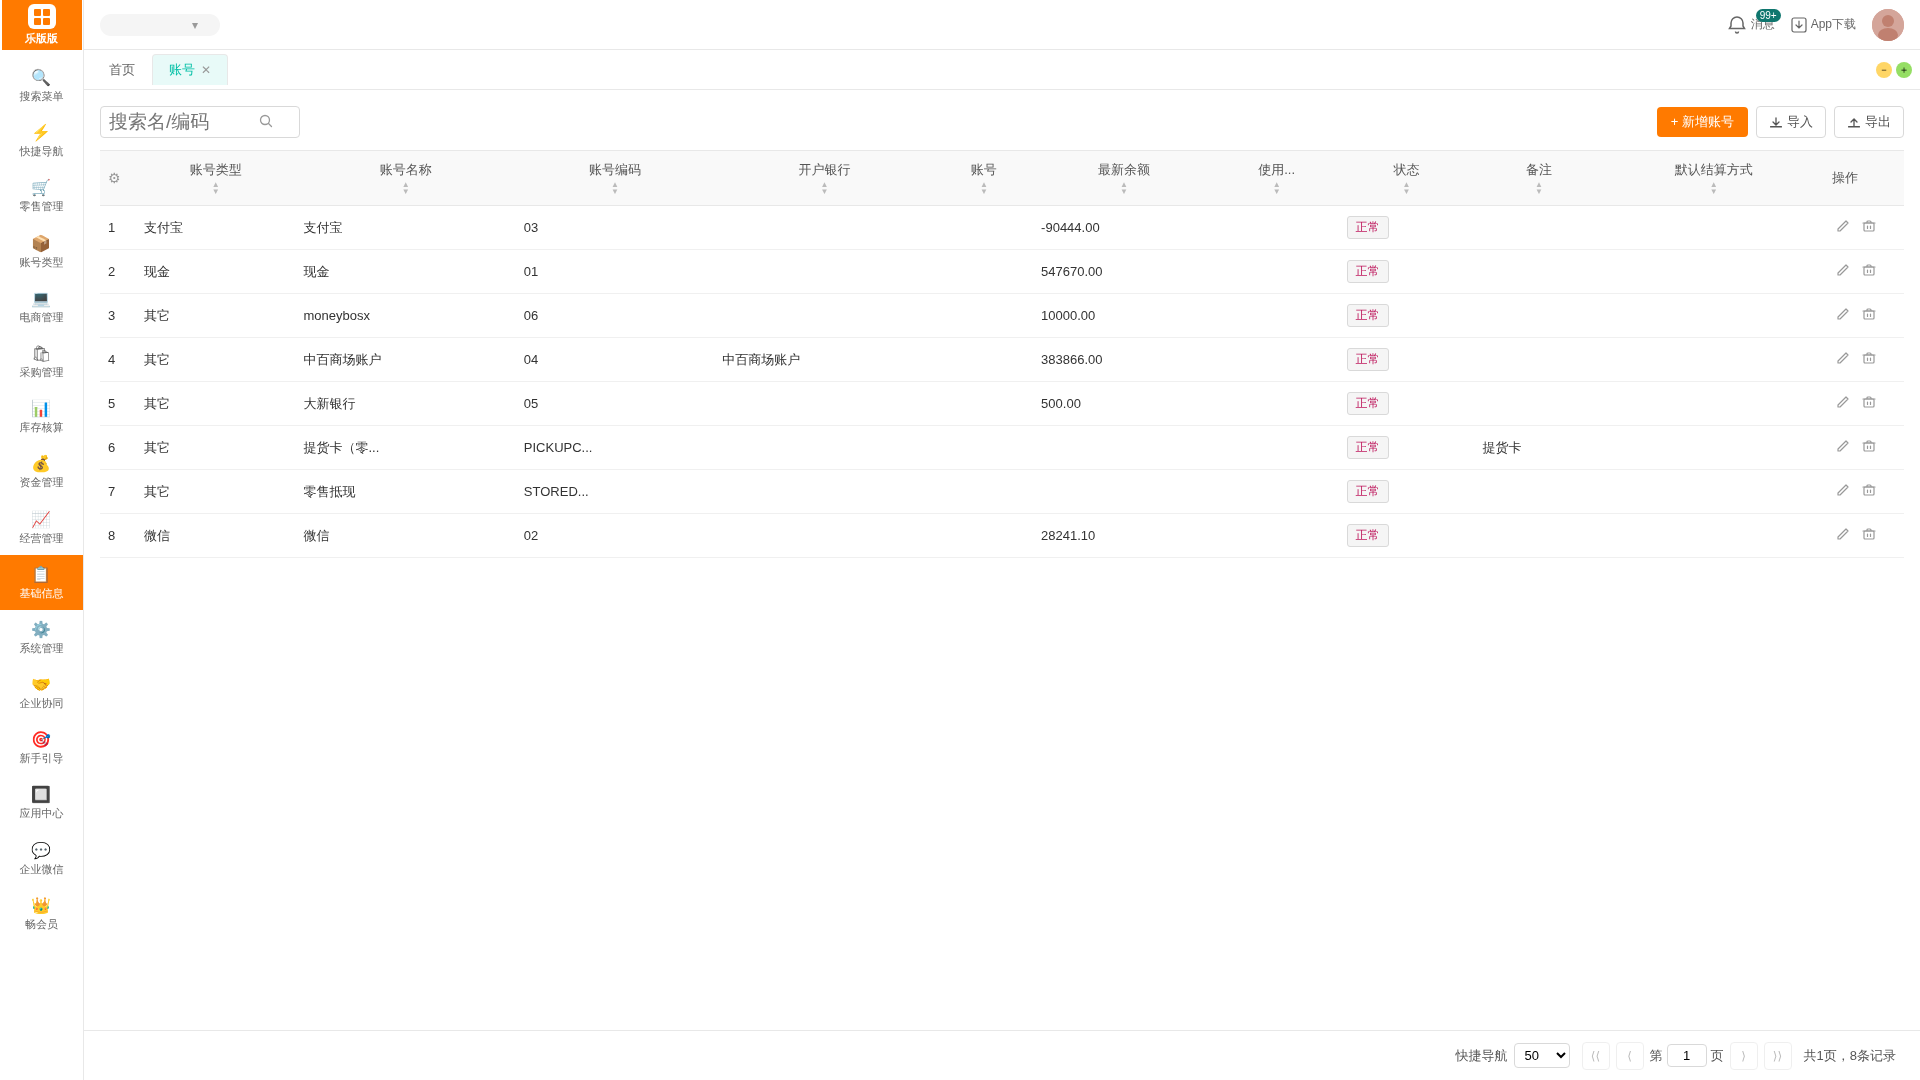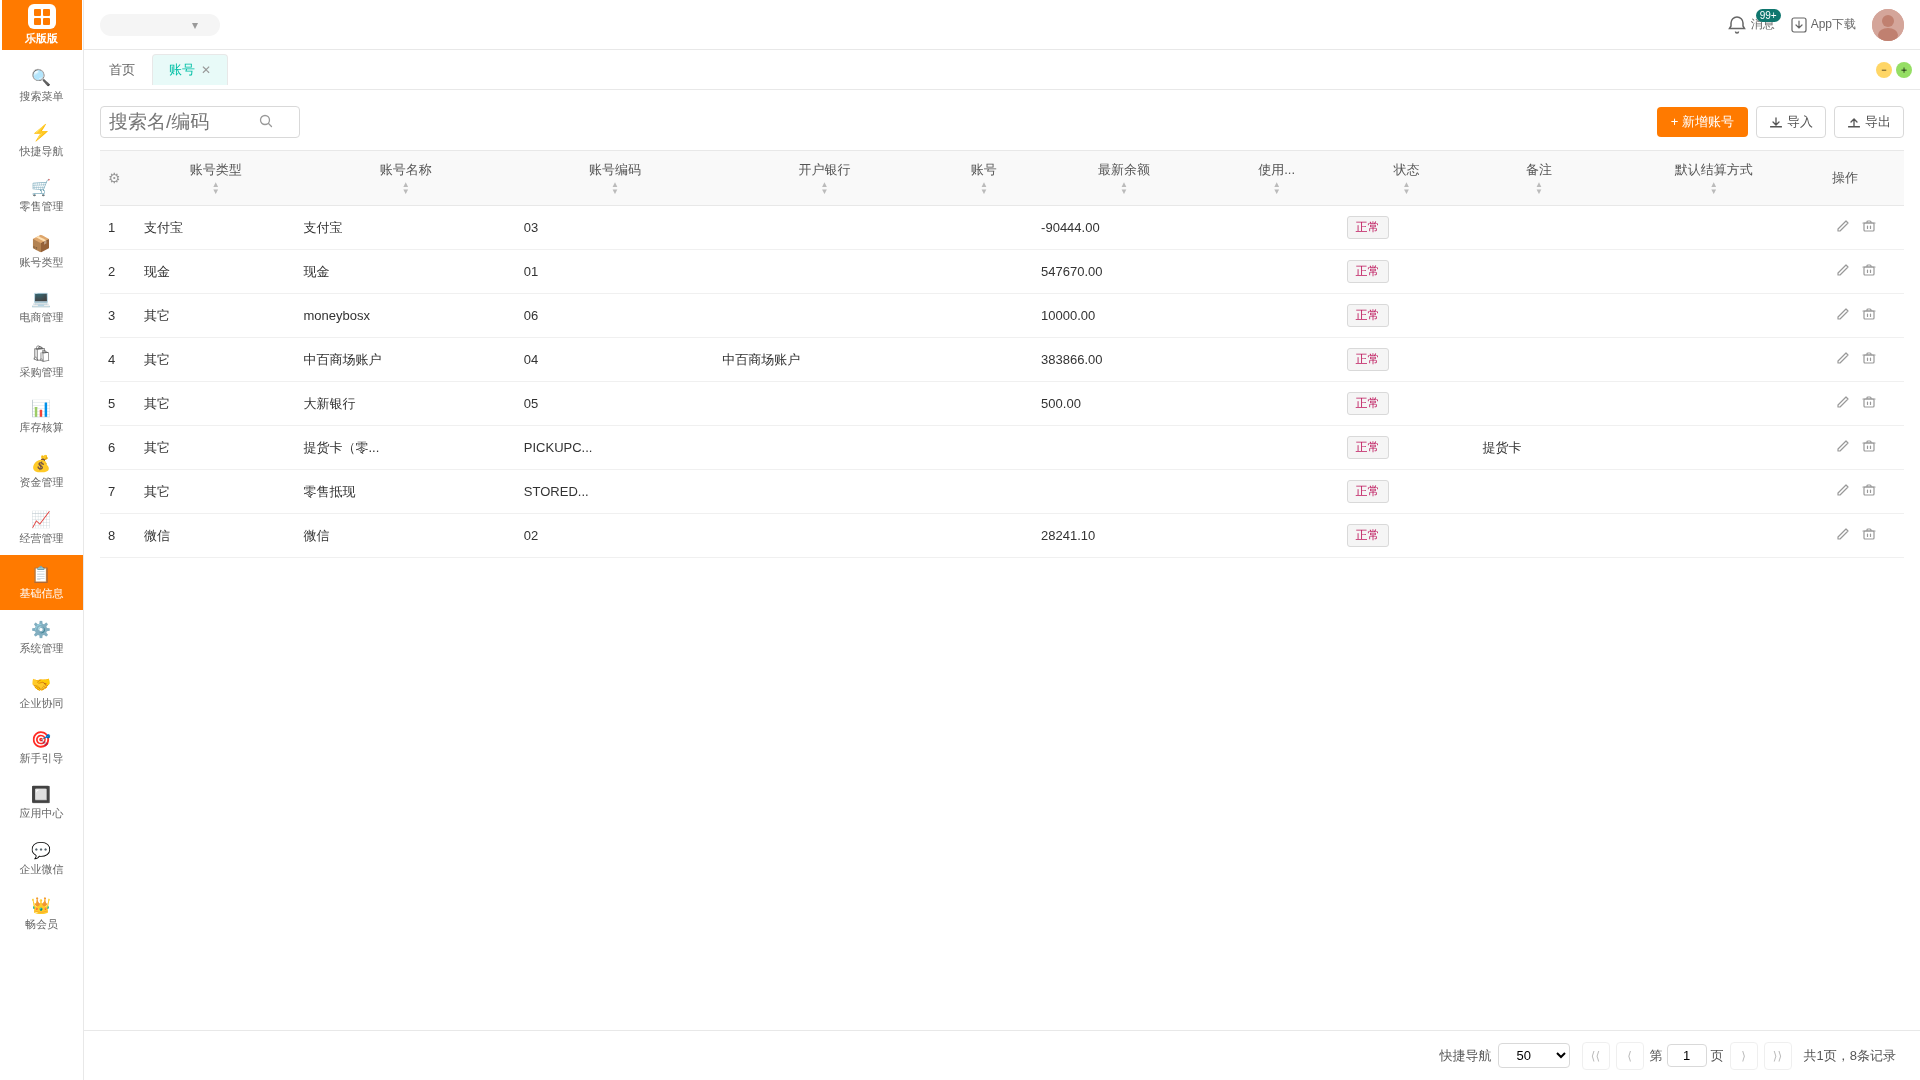--- a/index.html
+++ b/index.html
@@ -295,21 +295,21 @@
     .page-size-wrap {
       display: flex;
       align-items: center;
       gap: 6px;
       color: #555;
       font-size: 13px;
     }
     .page-size-select {
       border: 1px solid #d9d9d9;
       border-radius: 4px;
-      padding: 3px 14px;
+      padding: 3px 6px;
       font-size: 13px;
       background: #fff;
       cursor: pointer;
     }
     .page-nav {
       display: flex;
       align-items: center;
       gap: 6px;
     }
     .page-btn {

